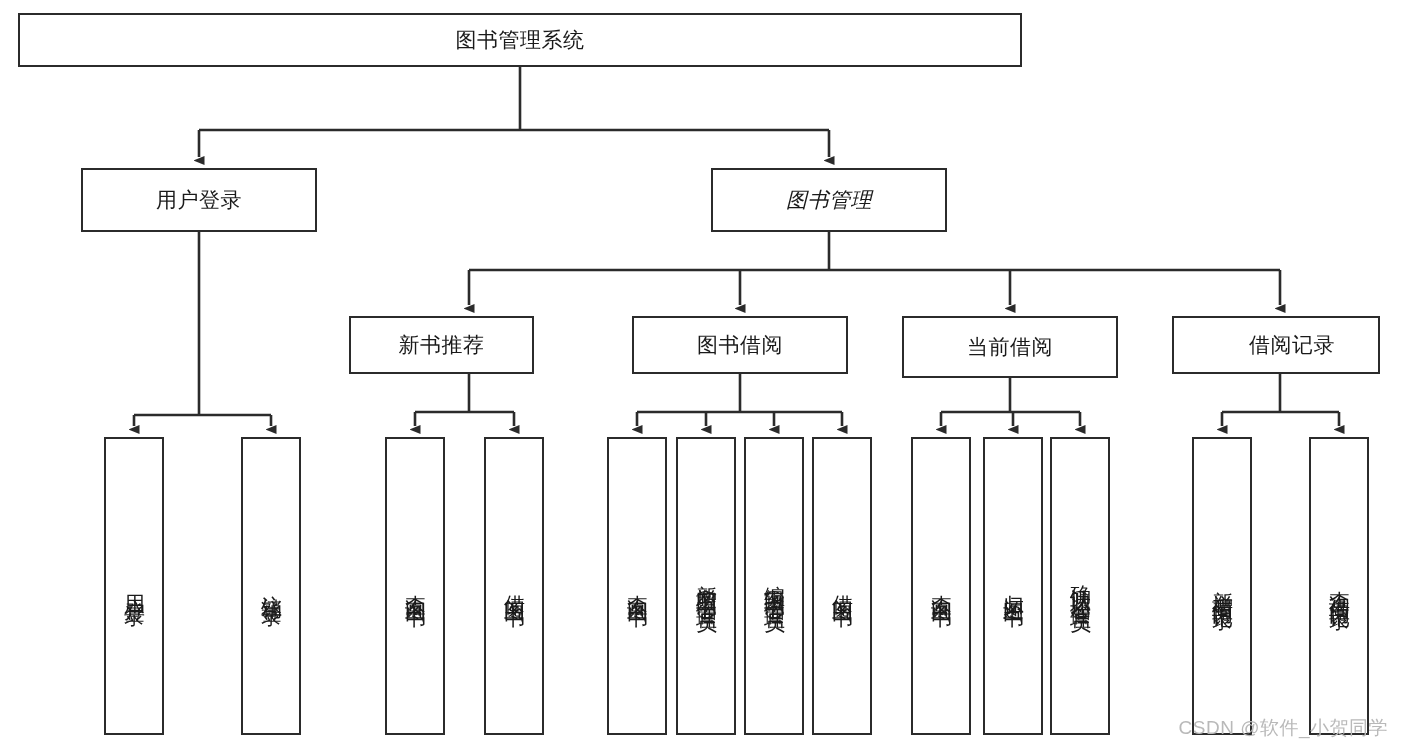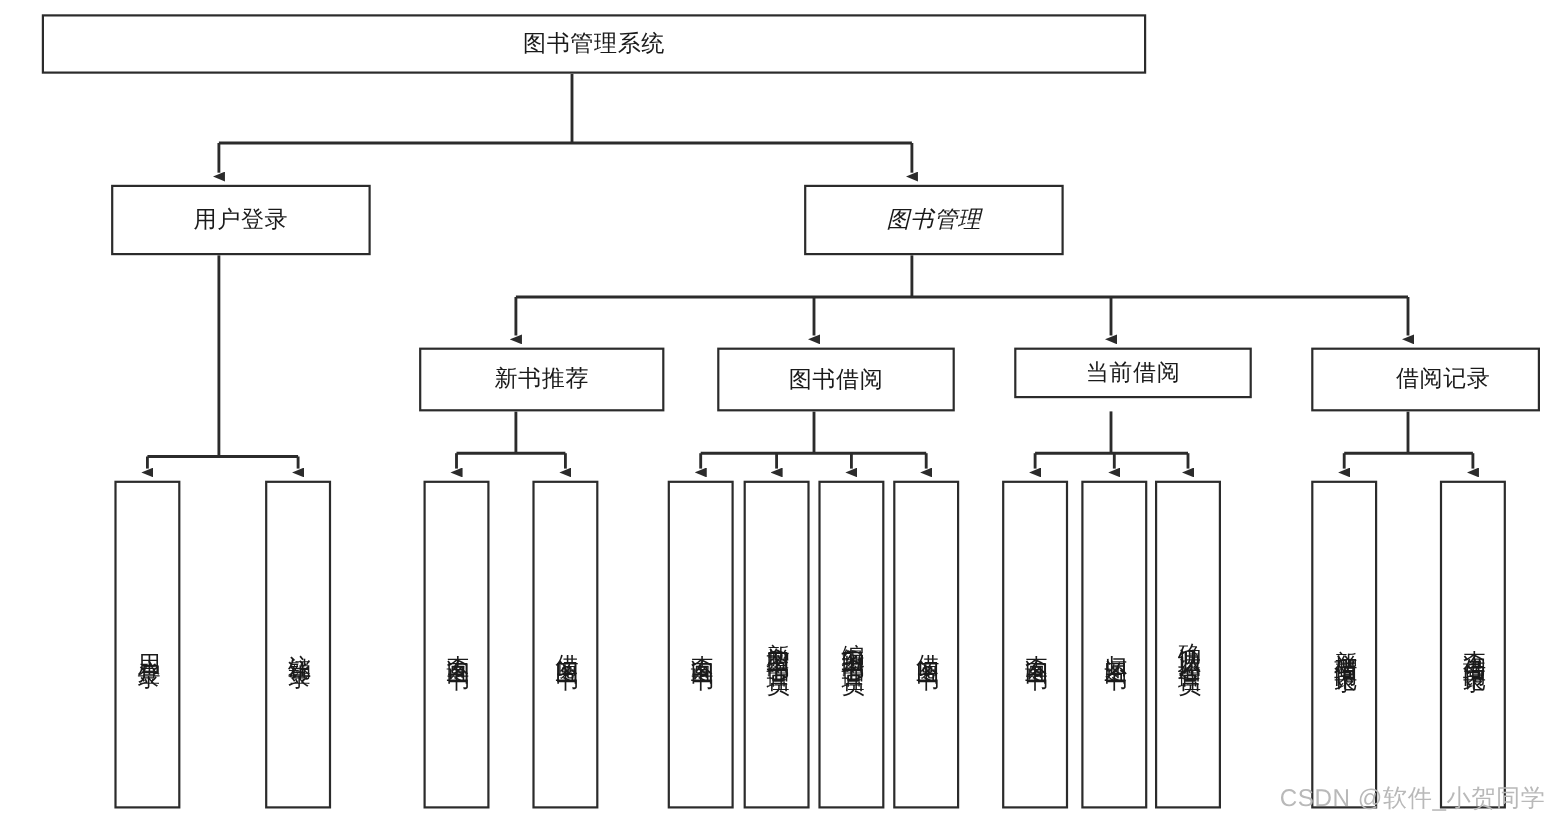--- a/index.html
+++ b/index.html
@@ -34,44 +34,43 @@
     display: flex;
     align-items: center;
     justify-content: center;
     color: #1a1a1a;
     line-height: 1.18;
     text-align: center;
   }
   .node.horizontal {
     font-size: 21px;
     letter-spacing: 0.5px;
-    margin-left: 20px;
   }
   .node.vertical {
     writing-mode: vertical-rl;
     text-orientation: upright;
     font-size: 21px;
     letter-spacing: 4px;
     padding: 6px 0;
   }
   .node.vertical .node-label {
     writing-mode: vertical-rl;
     text-orientation: upright;
     display: block;
     max-height: 100%;
   }
   .node-label {
     display: block;
     white-space: nowrap;
   }
   #watermark {
     position: absolute;
-    right: 0;
+    right: 17px;
     bottom: 6px;
-    font-size: 22px;
+    font-size: 19px;
     color: #b9b9b9;
     letter-spacing: 0.5px;
     white-space: nowrap;
     user-select: none;
   }
 </style>
 </head>
 <body>
 
 <div id="diagram-root">
@@ -122,27 +121,27 @@
   <div id="nodes-layer">
       <div class="node horizontal" style="left: 18px; top: 13px; width: 1004px; height: 54px;">
         <span class="node-label">图书管理系统</span>
       </div>
       <div class="node horizontal" style="left: 81px; top: 168px; width: 236px; height: 64px;">
         <span class="node-label">用户登录</span>
       </div>
       <div class="node horizontal" style="left: 711px; top: 168px; width: 236px; height: 64px; font-style: italic;">
         <span class="node-label">图书管理</span>
       </div>
-      <div class="node horizontal" style="left: 361px; top: 316px; width: 223px; height: 58px;">
+      <div class="node horizontal" style="left: 349px; top: 316px; width: 185px; height: 58px;">
         <span class="node-label">新书推荐</span>
       </div>
       <div class="node horizontal" style="left: 632px; top: 316px; width: 216px; height: 58px; font-family: Liberation Serif, serif;">
         <span class="node-label">图书借阅</span>
       </div>
-      <div class="node horizontal" style="left: 902px; top: 316px; width: 216px; height: 46px;">
+      <div class="node horizontal" style="left: 902px; top: 316px; width: 216px; height: 62px;">
         <span class="node-label">当前借阅</span>
       </div>
       <div class="node horizontal" style="left: 1172px; top: 316px; width: 208px; height: 58px; padding-left: 32px;">
         <span class="node-label">借阅记录</span>
       </div>
       <div class="node vertical" style="left: 104px; top: 437px; width: 60px; height: 298px;">
         <span class="node-label">用户登录</span>
       </div>
       <div class="node vertical" style="left: 241px; top: 437px; width: 60px; height: 298px;">
         <span class="node-label">注销登录</span>

